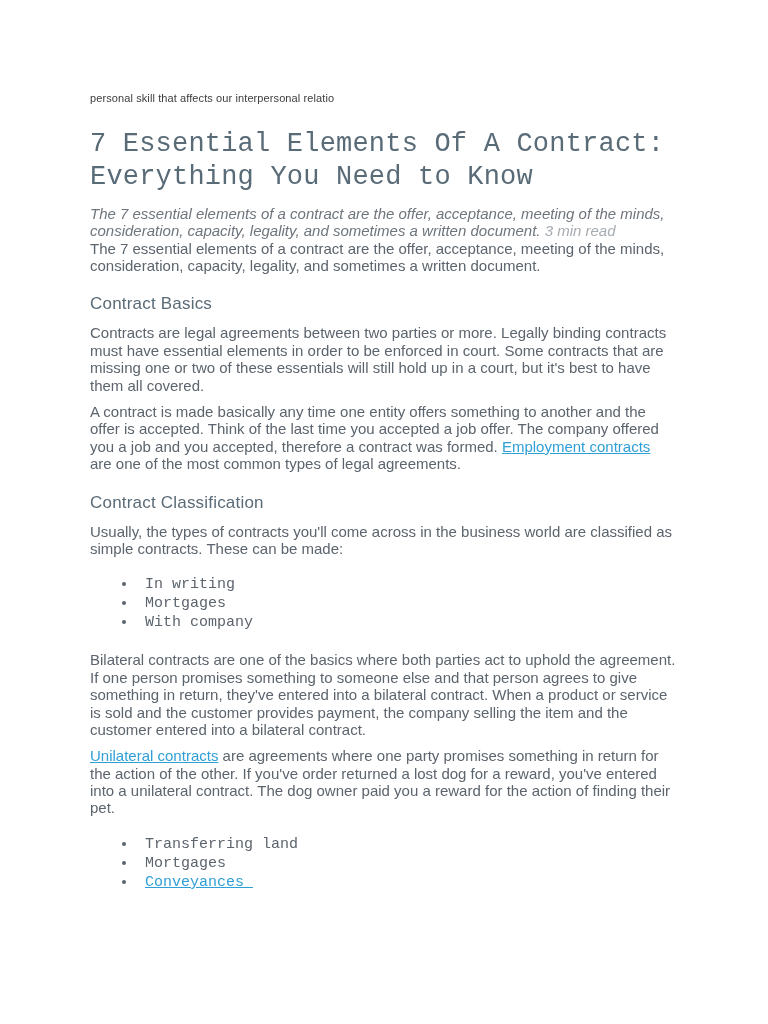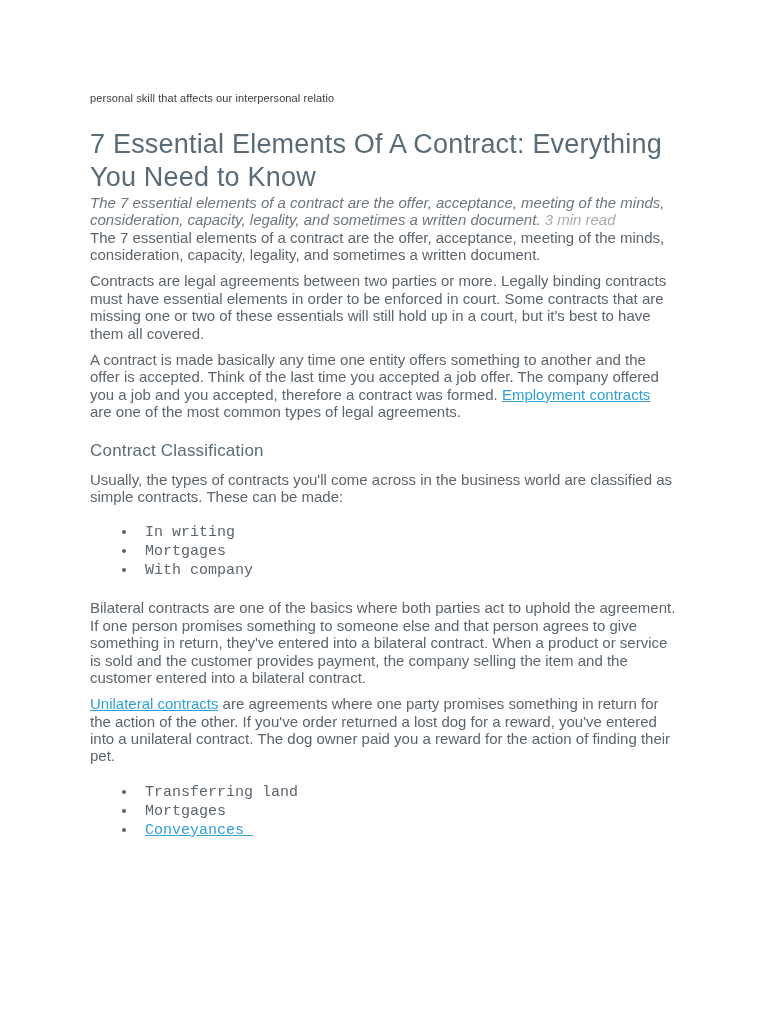--- a/index.html
+++ b/index.html
@@ -22,25 +22,27 @@
     width: 100%;
   }
   .snippet {
     font-size: 11px;
     line-height: 13px;
     color: #3d3d3d;
     letter-spacing: 0.1px;
   }
   h1.title {
     margin-top: 23px;
+    margin-bottom: 11px;
     font-size: 27px;
     font-weight: 400;
     line-height: 1.22;
     color: #5a6b78;
     letter-spacing: 0.2px;
+    font-family: Liberation Mono, monospace;
   }
   .lead {
     font-style: italic;
     font-size: 15px;
     line-height: 1.16;
     color: #6e757c;
   }
   .lead .readtime { color: #a6abb0; margin-top: 8px; }
   .summary {
     font-size: 15px;
@@ -84,20 +86,21 @@
   <div class="content">
 
     <p class="snippet">personal skill that affects our interpersonal relatio</p>
 
     <h1 class="title">7 Essential Elements Of A Contract: Everything You Need to Know</h1>
 
     <p class="lead"><span>The 7 essential elements of a contract are the offer, acceptance, meeting of the minds, consideration, capacity, legality, and sometimes a written document.</span> <span class="readtime">3 min read</span></p>
 
     <p class="summary">The 7 essential elements of a contract are the offer, acceptance, meeting of the minds, consideration, capacity, legality, and sometimes a written document.</p>
 
+    <h2 class="section-heading">Contract Basics</h2>
 
     <p class="body-para">Contracts are legal agreements between two parties or more. Legally binding contracts must have essential elements in order to be enforced in court. Some contracts that are missing one or two of these essentials will still hold up in a court, but it's best to have them all covered.</p>
 
     <p class="body-para"><span>A contract is made basically any time one entity offers something to another and the offer is accepted. Think of the last time you accepted a job offer. The company offered you a job and you accepted, therefore a contract was formed. </span><a class="doc-link">Employment contracts</a><span> are one of the most common types of legal agreements.</span></p>
 
     <h2 class="section-heading">Contract Classification</h2>
 
     <p class="body-para">Usually, the types of contracts you'll come across in the business world are classified as simple contracts. These can be made:</p>
 
     <ul class="doc-list">

